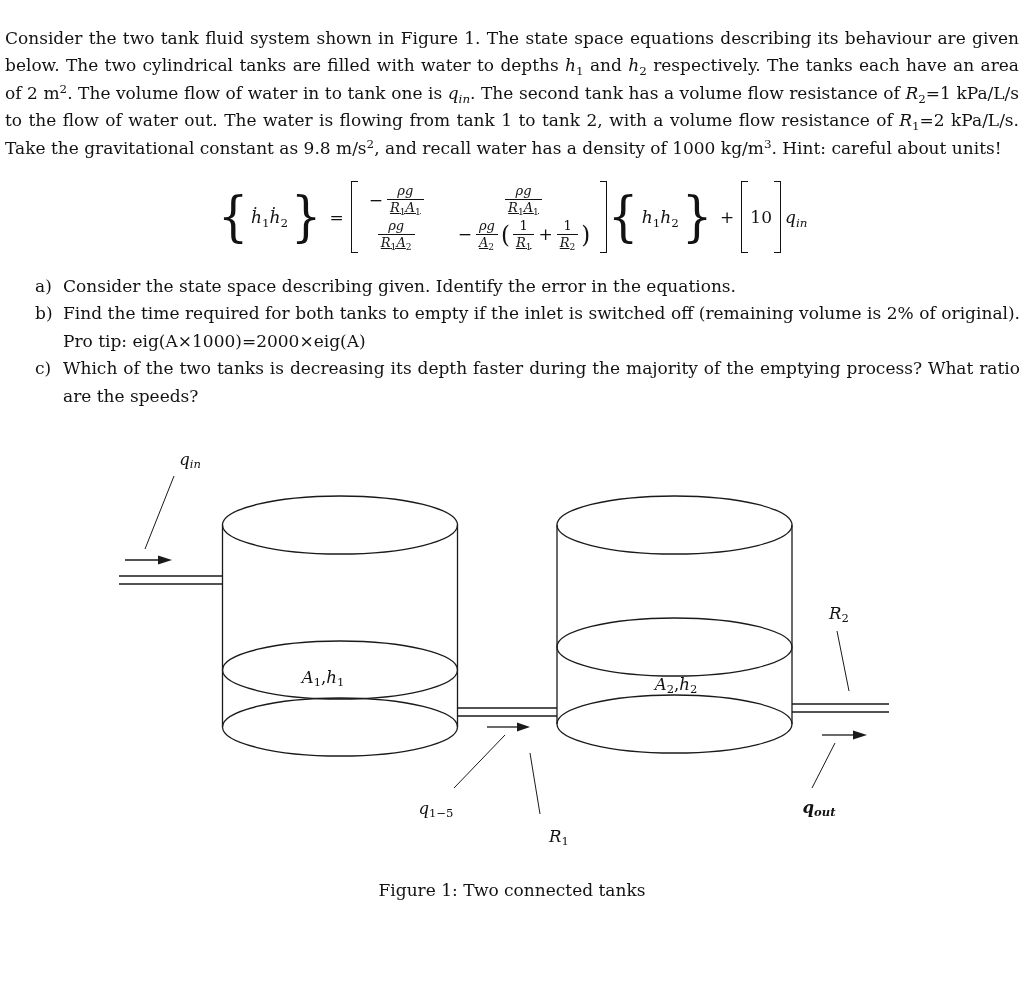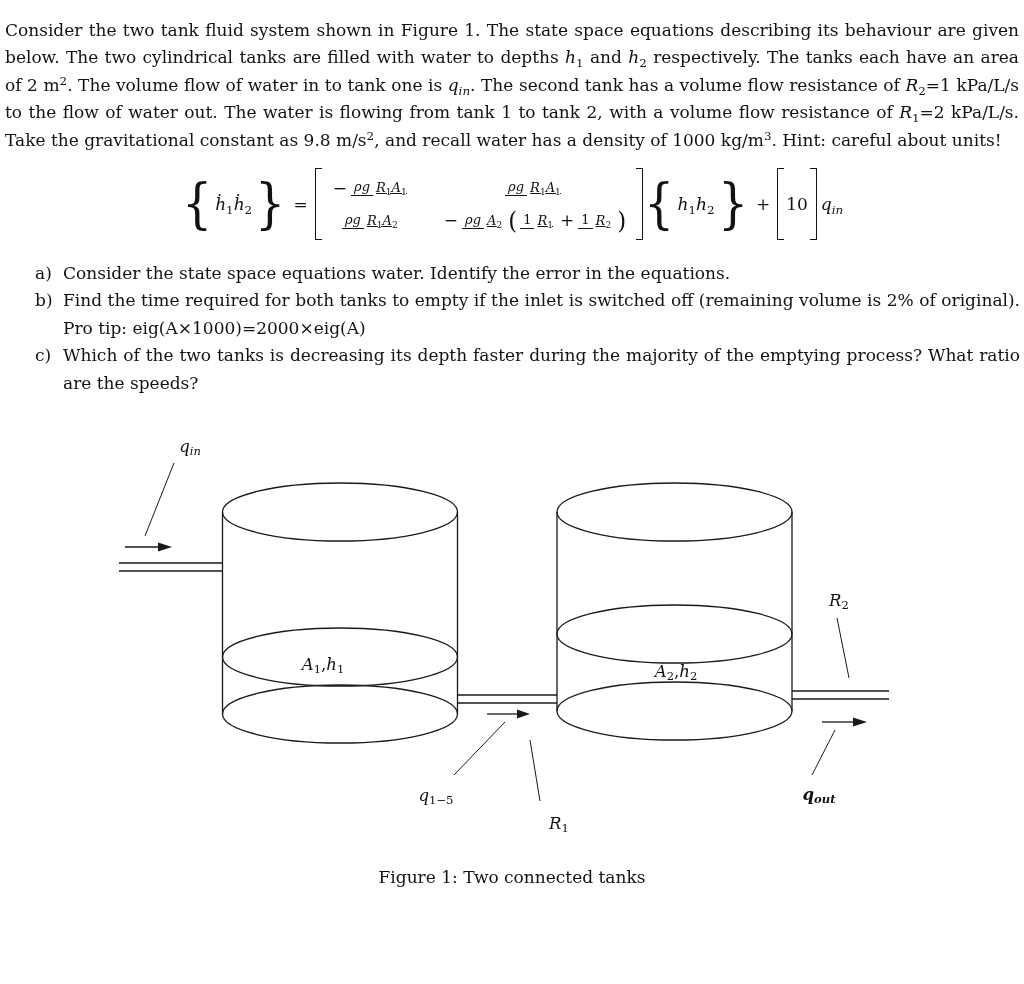--- a/index.html
+++ b/index.html
@@ -7,35 +7,35 @@
     position:relative; width:1024px; height:984px; box-sizing:border-box;
     background:#ffffff; color:#121212; overflow:hidden;
     font-family:"DejaVu Serif","Liberation Serif",serif;
     padding:9px 4px 0 4px;
   }
   sub { font-size:0.70em; line-height:0; vertical-align:-0.30em; }
   sup { font-size:0.70em; line-height:0; vertical-align:0.50em; }
   .it { font-style:italic; }
 
   
-  .intro { margin:8px 1px; font-size:17px; line-height:27.4px; text-align:justify; }
+  .intro { margin:16px 1px; font-size:17px; line-height:27.4px; text-align:justify; }
 
   
   .equation { display:flex; justify-content:center; align-items:center; margin-top:11px; height:78px; font-size:17px; }
   .brace { font-size:54px; line-height:1; transform:scaleX(0.88); margin:0 -1px; font-weight:400; }
   .vec { display:flex; flex-direction:row; align-items:center; line-height:1.32; margin:0 2px; }
   .vrow { white-space:nowrap; }
   .op  { margin:0 7px; }
   .opt { margin:0 2px; }
   .sqbr { align-self:stretch; width:6px; margin:3px 0; }
   .sqbr.l { border-left:1.6px solid #121212; border-top:1.6px solid #121212; border-bottom:1.6px solid #121212; }
   .sqbr.r { border-right:1.6px solid #121212; border-top:1.6px solid #121212; border-bottom:1.6px solid #121212; }
   .matrix { display:grid; grid-template-columns:auto auto; column-gap:30px; row-gap:2px; padding:3px 9px; place-items:center; }
   .mcell { display:flex; align-items:center; }
-  .frac { display:inline-flex; flex-direction:row; align-items:center; font-size:13px; line-height:1.22; margin:7px 2px; }
+  .frac { display:inline-flex; flex-direction:column; align-items:flex-start; font-size:13px; line-height:1.22; margin:0 2px; }
   .frac .num { align-self:stretch; text-align:center; border-bottom:1px solid #121212; padding:0 3px; }
   .frac .den { padding:0 3px; white-space:nowrap;text-decoration:underline; }
   .paren { font-size:23px; line-height:1; margin:0 1px; transform:scaleY(1.08); }
   .qin { margin-left:4px; }
 
   
   .problems { margin-top:17px; }
   .problem { display:flex; font-size:17px; line-height:27.4px; }
   .plabel { flex:none; width:28px; margin-left:31px; }
   .ptext  { flex:1; text-align:justify; }
@@ -122,21 +122,21 @@
       <div class="vrow">1</div>
       <div class="vrow">0</div>
     </div>
     <span class="sqbr r"></span>
     <span class="qin"><span class="it">q</span><sub class="it">in</sub></span>
   </div>
 
   <div class="problems">
     <div class="problem">
       <span class="plabel">a)</span>
-      <span class="ptext"><span>Consider the state space equations water. Identify the error in the equations.</span></span>
+      <span class="ptext"><span>Consider the state space describing given. Identify the error in the equations.</span></span>
     </div>
     <div class="problem">
       <span class="plabel">b)</span>
       <span class="ptext"><span>Find the time required for both tanks to empty if the inlet is switched off (remaining volume is 2% of original). Pro tip: eig(A×1000)=2000×eig(A)</span></span>
     </div>
     <div class="problem">
       <span class="plabel">c)</span>
       <span class="ptext"><span>Which of the two tanks is decreasing its depth faster during the majority of the emptying process? What ratio are the speeds?</span></span>
     </div>
   </div>

